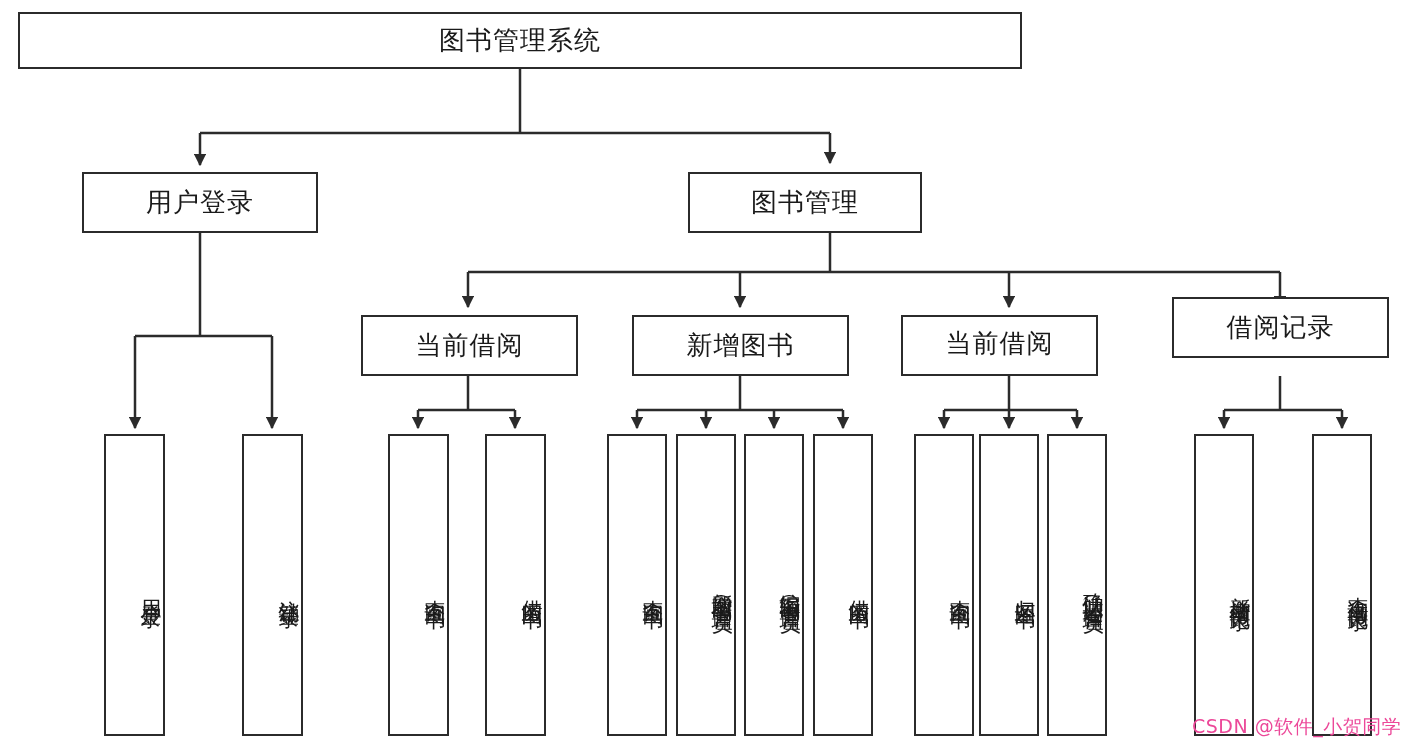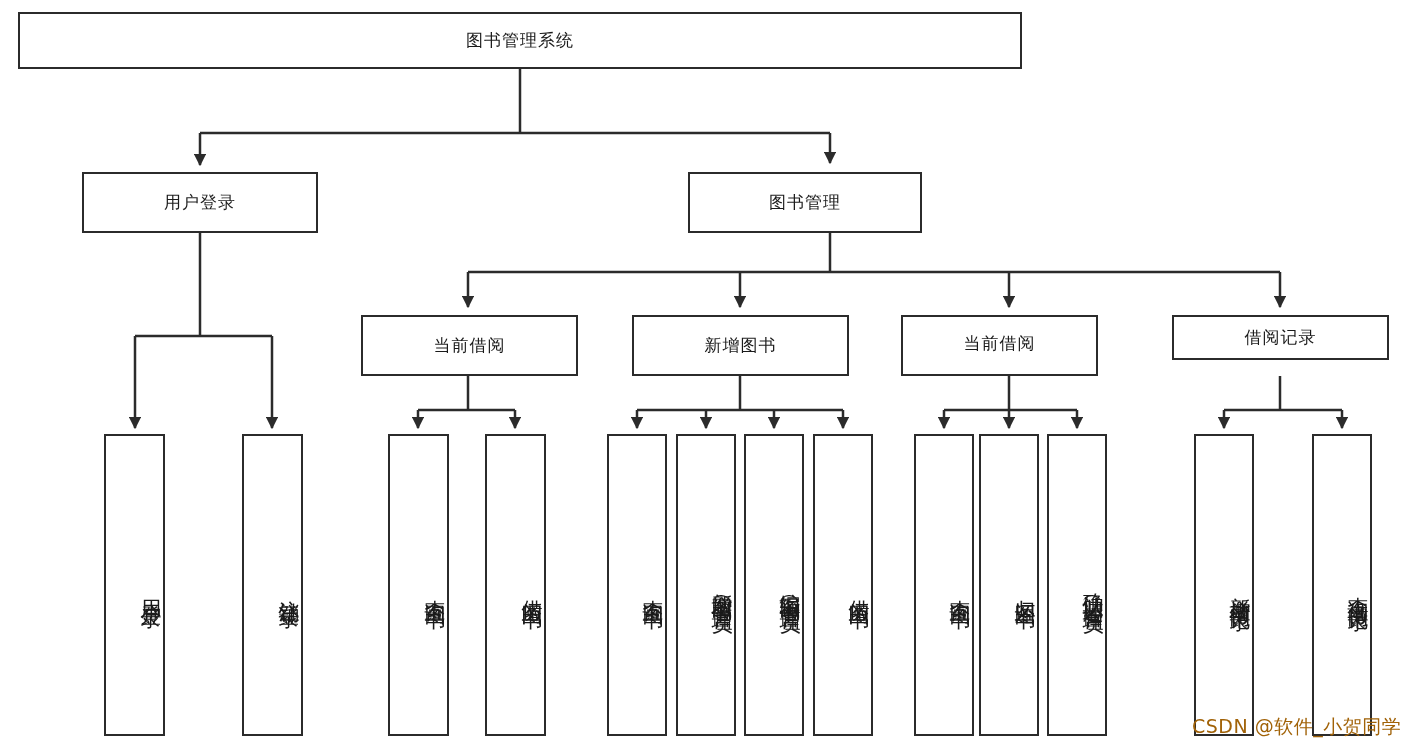--- a/index.html
+++ b/index.html
@@ -31,40 +31,40 @@
     border: 2.5px solid #2b2b2b;
     background: #ffffff;
     display: flex;
     align-items: center;
     justify-content: center;
     color: #1a1a1a;
     line-height: 1.18;
     text-align: center;
   }
   .node.horiz {
-    font-size: 17px;
+    font-size: 26px;
     letter-spacing: 1px;
   }
   .node.vert {
     writing-mode: vertical-rl;
     text-orientation: upright;
     font-size: 21px;
     letter-spacing: 3px;
     padding-top: 8px;
     align-items: flex-start;
     justify-content: center;
   }
   .node.vert .lbl {
     writing-mode: vertical-rl;
     text-orientation: upright;
     white-space: normal;
   }
   .watermark {
     position: absolute;
-    color: #a16207;
+    color: #ec4899;
     font-size: 19px;
     letter-spacing: 0.5px;
     white-space: nowrap;
     user-select: none;
   }
 </style>
 </head>
 <body>
 
 <div id="canvas">
@@ -132,21 +132,21 @@
 
   <div class="node horiz" style="left:361px; top:315px; width:217px; height:61px;">
     <span class="lbl">当前借阅</span>
   </div>
   <div class="node horiz" style="left:632px; top:315px; width:217px; height:61px;">
     <span class="lbl">新增图书</span>
   </div>
   <div class="node horiz" style="left:901px; top:315px; width:197px; height:61px;font-family:Liberation Mono, monospace;">
     <span class="lbl">当前借阅</span>
   </div>
-  <div class="node horiz" style="left:1172px; top:315px; width:217px; height:45px;text-align:center;">
+  <div class="node horiz" style="left:1172px; top:297px; width:217px; height:61px;text-align:center;">
     <span class="lbl">借阅记录</span>
   </div>
 
   <div class="node vert" style="left:104px; top:434px; width:61px; height:302px;">
     <span class="lbl">用户登录</span>
   </div>
   <div class="node vert" style="left:242px; top:434px; width:61px; height:302px;">
     <span class="lbl">注销登录</span>
   </div>
 

